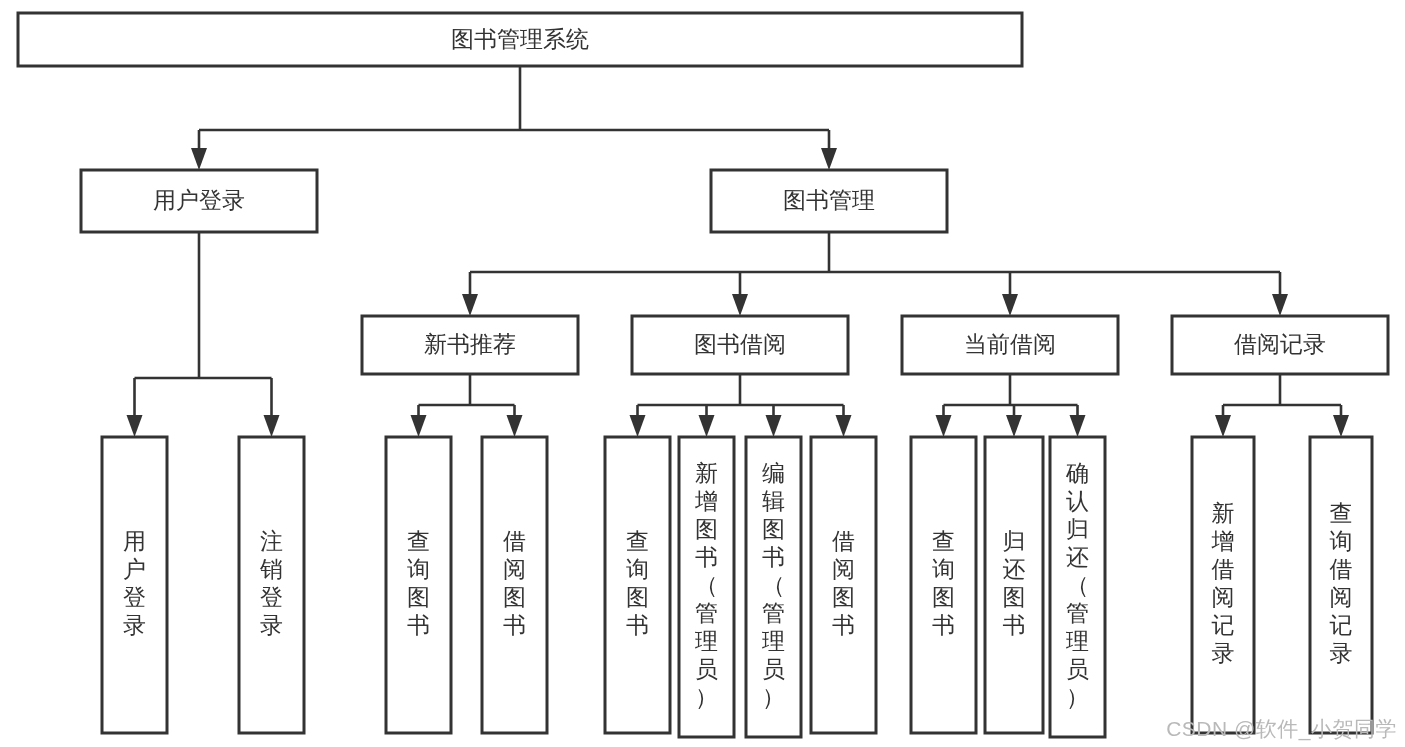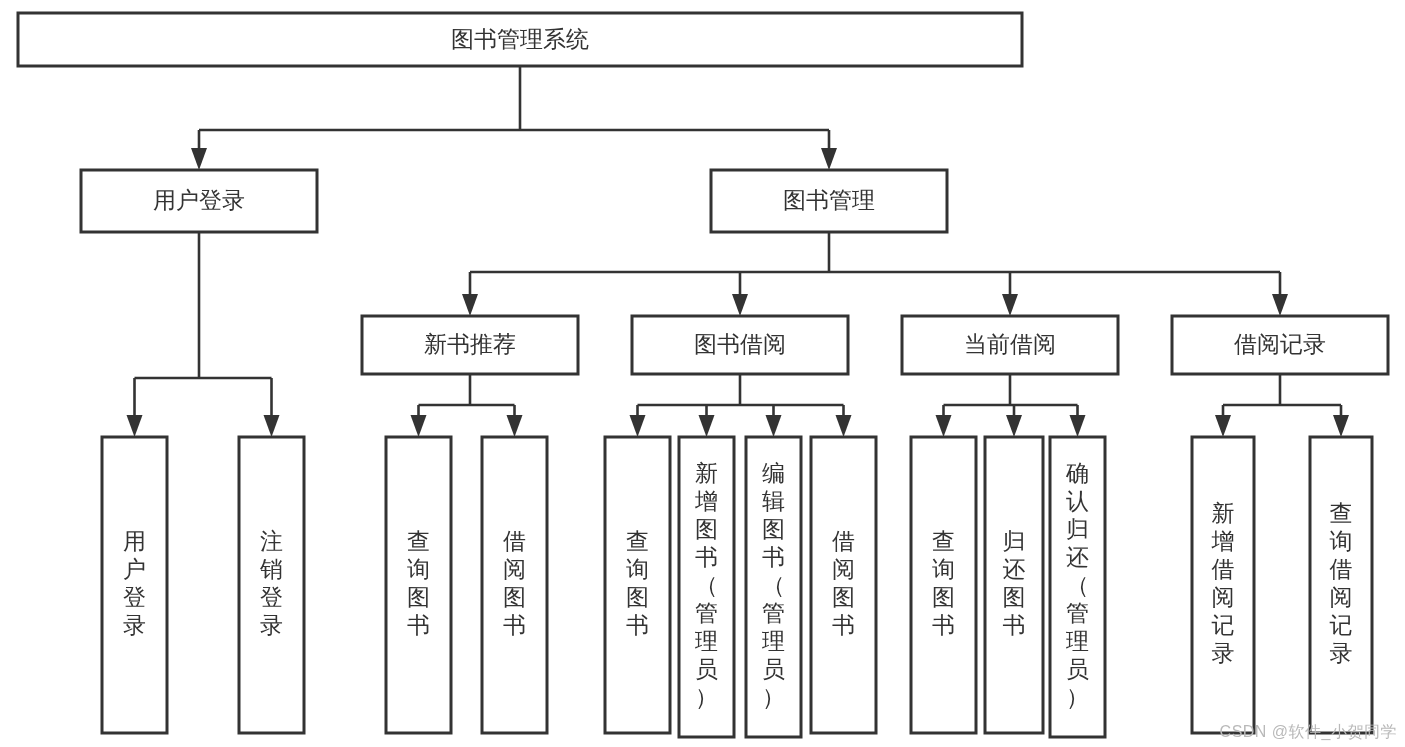--- a/index.html
+++ b/index.html
@@ -17,21 +17,21 @@
     dominant-baseline:middle;text-anchor:middle;
   }
   .vert-label{
     font-family:"Liberation Sans","DejaVu Sans",sans-serif;
     font-size:23px;fill:#333333;
     text-anchor:middle;
   }
   .watermark{
     position:absolute;right:8px;bottom:4px;
     font-family:"Liberation Sans","DejaVu Sans",sans-serif;
-    font-size:16px;color:#b9b9b9;white-space:nowrap;
+    font-size:21px;color:#b9b9b9;white-space:nowrap;
     letter-spacing:0.5px;
     text-align:right;
   }
 </style>
 </head>
 <body>
 
 <svg id="canvas" viewBox="0 0 1405 747">
   <g id="connectors">
       <g>

